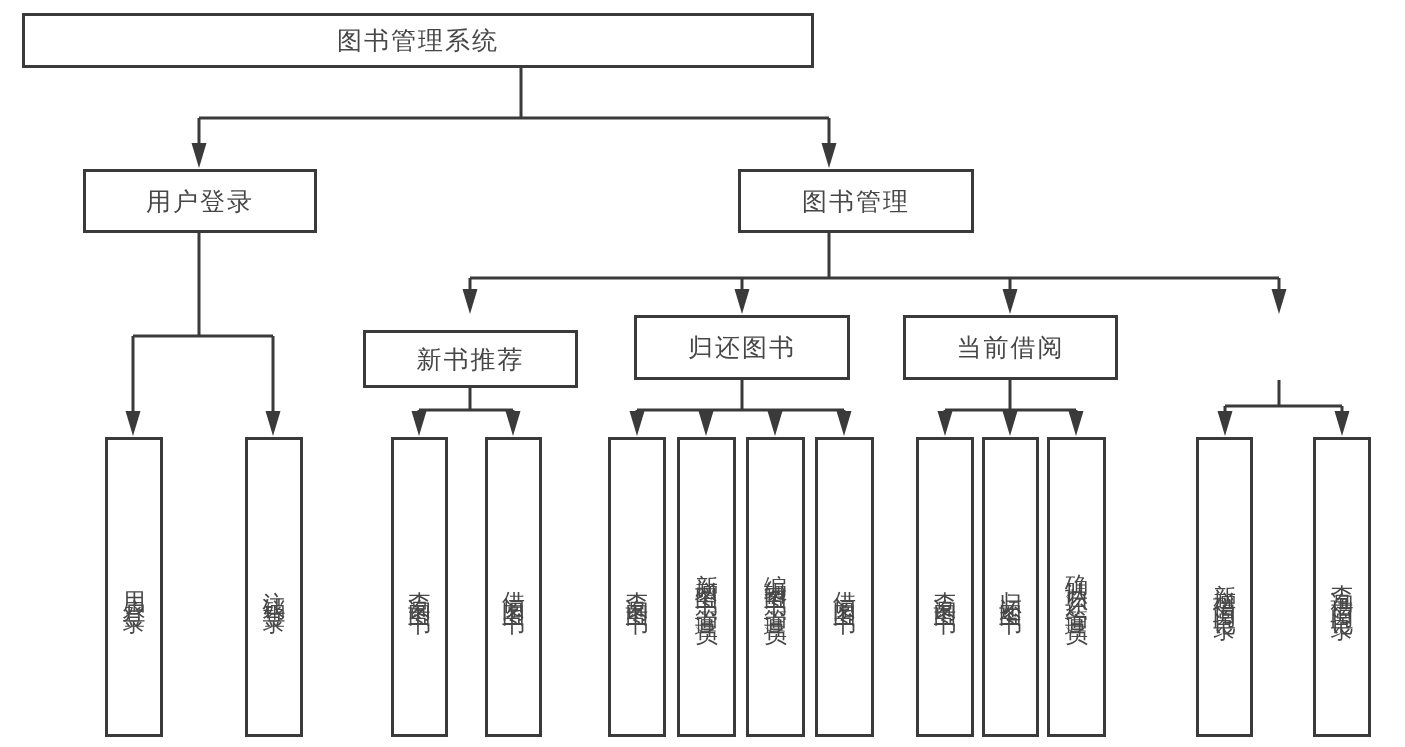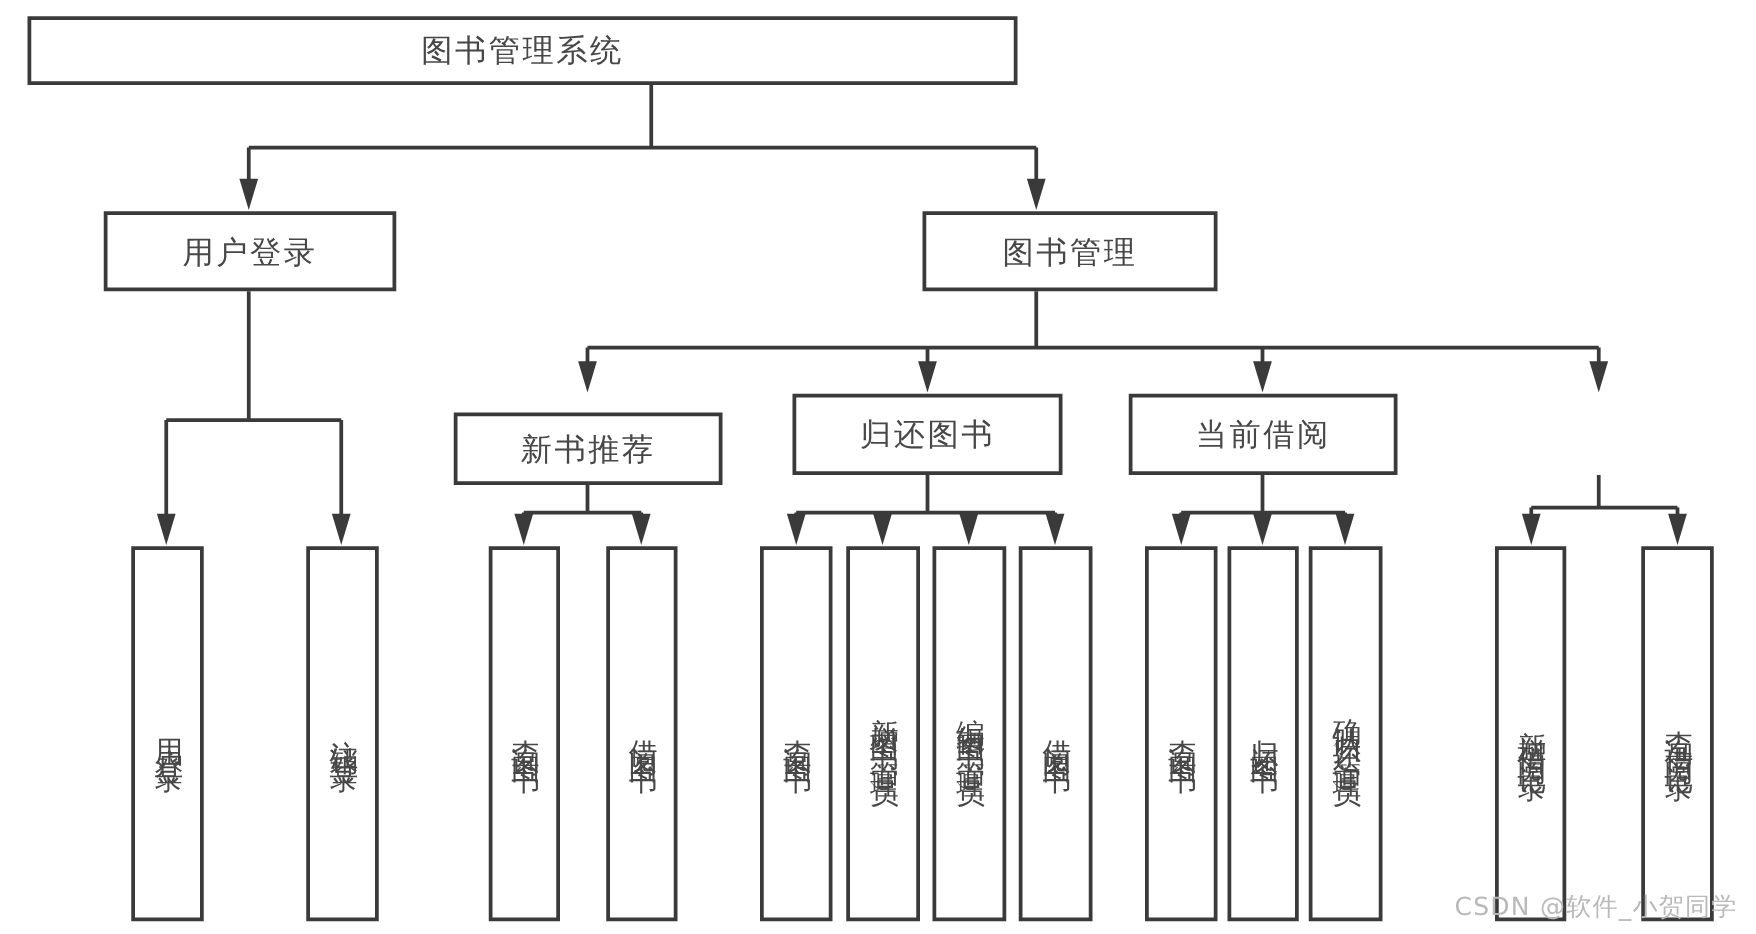--- a/index.html
+++ b/index.html
@@ -84,15 +84,14 @@
   <div class="leaf" style="left:746px; top:437px; width:59px; height:300px;">编辑图书（管理员）</div>
   <div class="leaf" style="left:815px; top:437px; width:59px; height:300px;">借阅图书</div>
 
   <div class="leaf" style="left:916px; top:437px; width:58px; height:300px;">查询图书</div>
   <div class="leaf" style="left:982px; top:437px; width:57px; height:300px;">归还图书</div>
   <div class="leaf" style="left:1047px; top:437px; width:59px; height:300px;">确认归还（管理员）</div>
 
   <div class="leaf" style="left:1196px; top:437px; width:57px; height:300px;">新增借阅记录</div>
   <div class="leaf" style="left:1313px; top:437px; width:58px; height:300px;">查询借阅记录</div>
 
-  <div class="watermark">CSDN @软件_小贺同学</div>
 
 </div>
 
 </body></html>

